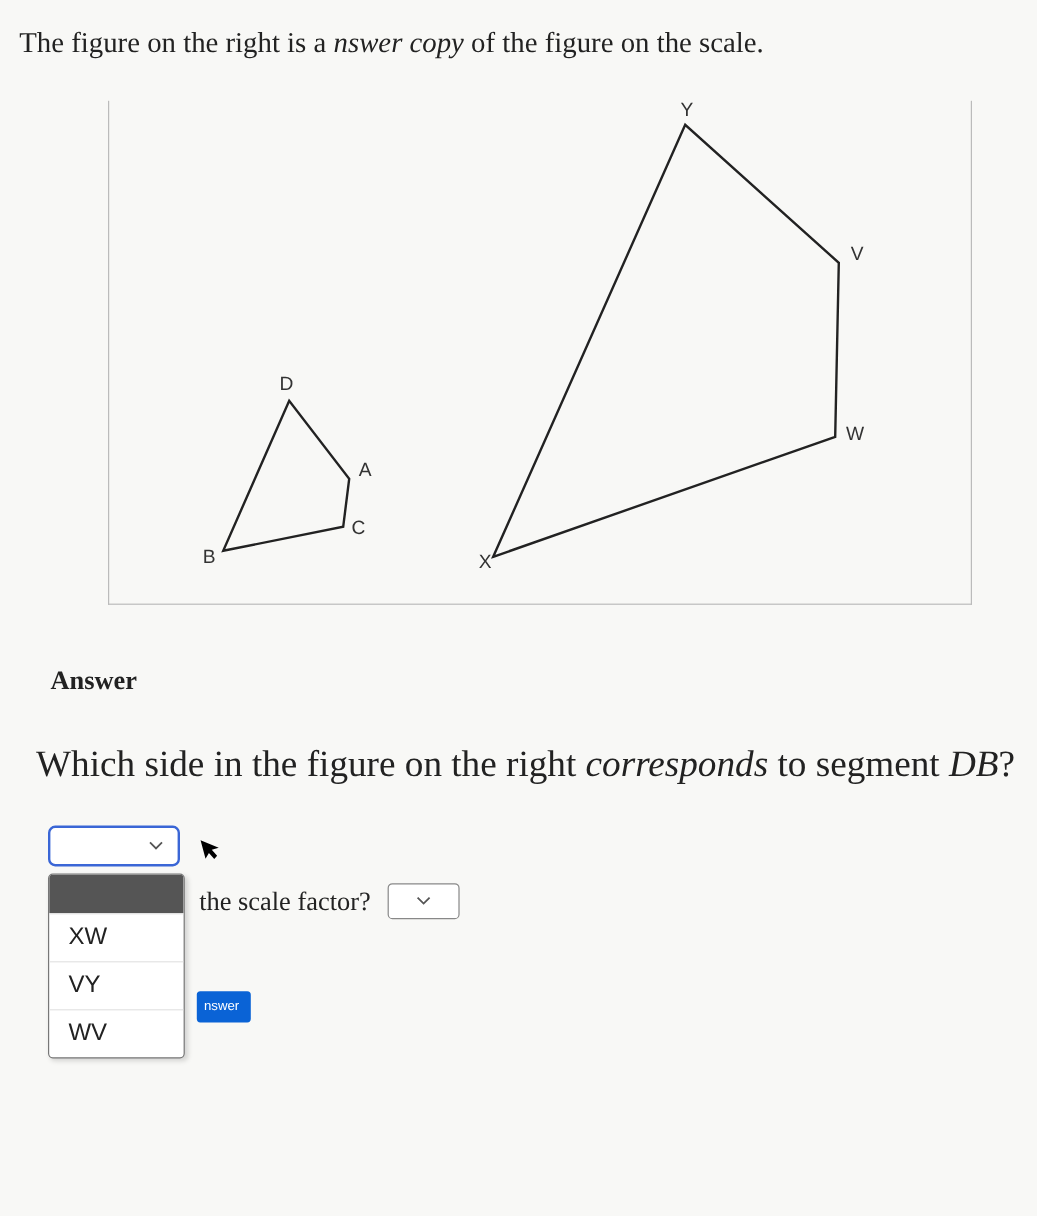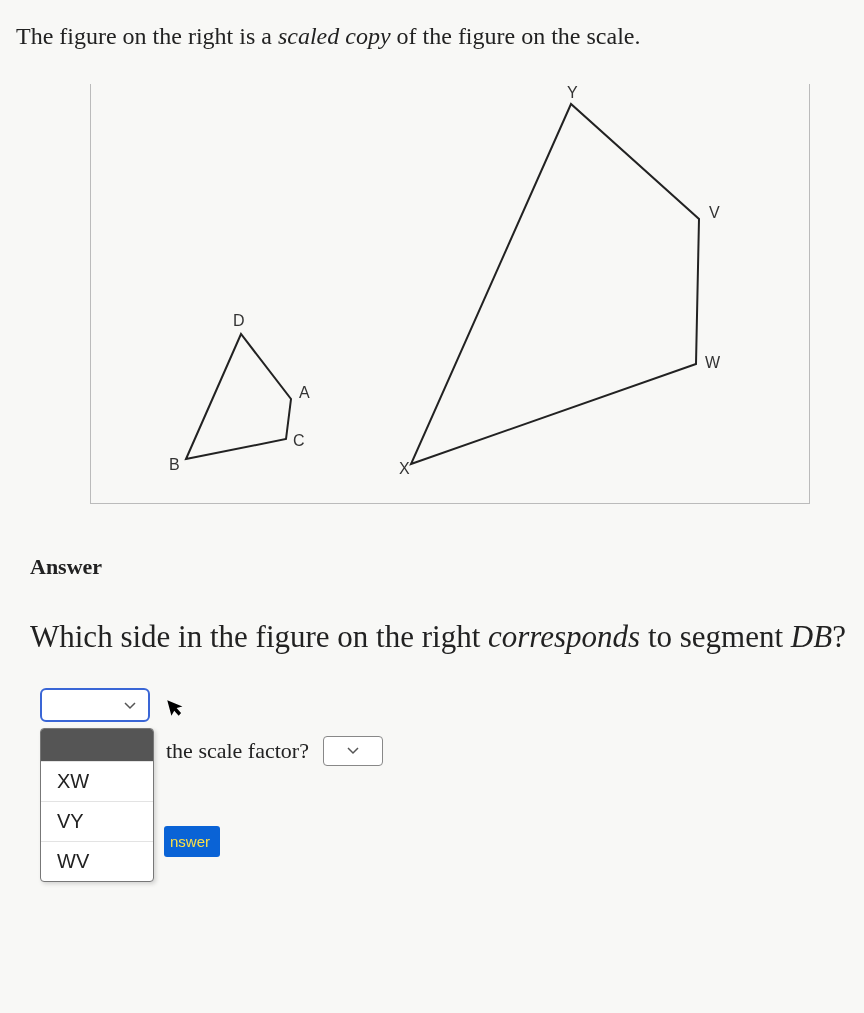--- a/index.html
+++ b/index.html
@@ -32,21 +32,21 @@
   .vlabel {
     position: absolute;
     font-family: Arial, Helvetica, sans-serif;
     font-size: 16px;
     color: #333;
   }
   .answer-heading {
     font-family: Georgia, serif;
     font-weight: bold;
     font-size: 22px;
-    margin: 50px 0 35px 20px;
+    margin: 50px 0 35px 32px;
   }
   .question2 {
     font-size: 31px;
     line-height: 1.4;
     margin: 0 0 30px 20px;
   }
   .question2 .italic { font-style: italic; }
   .controls {
     position: relative;
     margin-left: 30px;
@@ -119,33 +119,33 @@
     display: flex;
     align-items: center;
     justify-content: center;
     color: #555;
   }
   .submit-btn {
     position: absolute;
     left: 124px;
     top: 138px;
     background: #0a63d6;
-    color: #fde047;
+    color: #ffffff;
     font-family: Arial, Helvetica, sans-serif;
-    font-size: 15px;
+    font-size: 11px;
     padding: 7px 10px 7px 6px;
     border-radius: 3px;
   }
   .segname { font-style: italic; }
 </style>
 </head>
 <body>
 
 <div class="prompt">
-  <span>The figure on the right is a </span><span class="italic">scaled copy</span><span> of the figure on the scale.</span>
+  <span>The figure on the right is a </span><span class="italic">nswer copy</span><span> of the figure on the scale.</span>
 </div>
 
 <div class="figure-area">
   <svg width="720" height="420">
 
     <polygon points="95,375 195,355 200,315 150,250" fill="none" stroke="#222" stroke-width="2"></polygon>
 
     <polygon points="320,380 605,280 608,135 480,20" fill="none" stroke="#222" stroke-width="2"></polygon>
   </svg>
 

